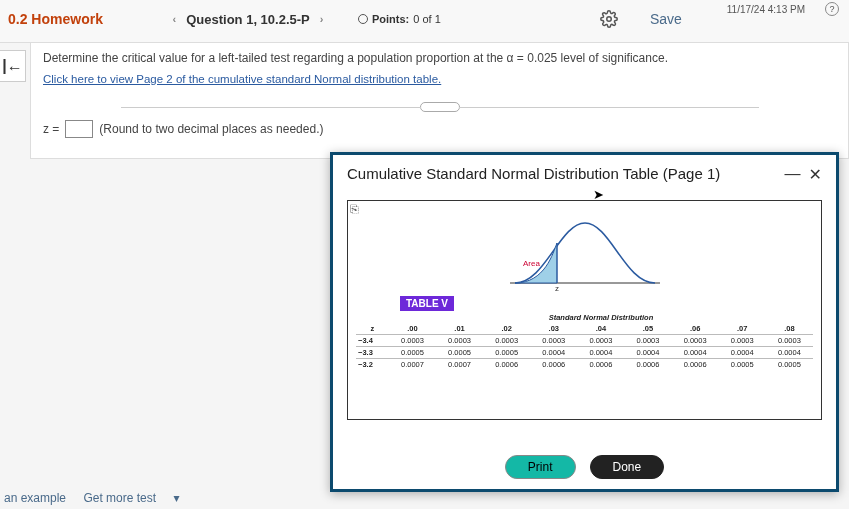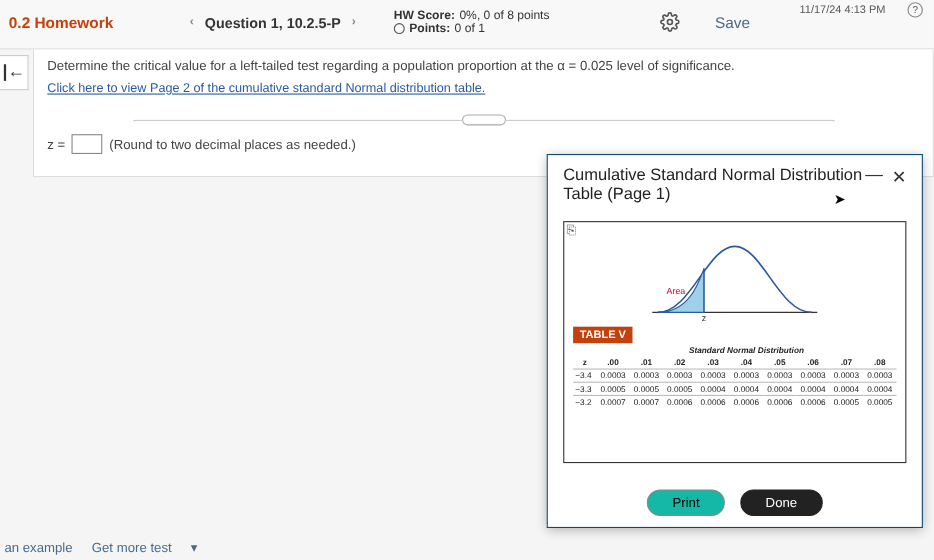--- a/index.html
+++ b/index.html
@@ -26,39 +26,39 @@
   .divider::before { content: ""; position: absolute; left: -300px; top: 4px; width: 300px; border-top: 1px solid #ccc; }
   .divider::after { content: ""; position: absolute; right: -300px; top: 4px; width: 300px; border-top: 1px solid #ccc; }
   
   .answer-row { font-size: 12px; color: #444; display: flex; align-items: center; gap: 6px; margin-bottom: 20px;}
   .answer-box { width: 28px; height: 18px; border: 1px solid #888; background: #fff; }
   
   .footer { position: absolute; bottom: 4px; left: 4px; font-size: 12px; color: #4a6a8a; }
   .footer span { margin-right: 14px; cursor: pointer; }
   
   
-  .modal { position: absolute; right: 10px; top: 140px; width: 342px; height: 340px; background: #fff; border: 1px solid #0c4a6e; box-shadow: 0 2px 10px rgba(0,0,0,.3); padding: 10px 14px; }
+  .modal { position: absolute; right: 10px; top: 152px; width: 509px; height: 340px; background: #fff; border: 3px solid #0c4a6e; box-shadow: 0 2px 10px rgba(0,0,0,.3); padding: 10px 14px; }
   .modal-head { display: flex; justify-content: space-between; align-items: flex-start; }
   .modal-title { font-size: 15px; font-weight: normal; color: #222; }
   .modal-ctrl { display: flex; gap: 8px; color: #333; font-size: 16px; }
   .modal-ctrl span { cursor: pointer; }
   .cursor-arrow { position: absolute; top: 32px; left: 260px; font-size: 13px; color: #000; pointer-events:none;}
   
   .inner-panel { margin-top: 16px; border: 1px solid #333; height: 220px; padding: 6px 8px 4px 8px; position: relative; overflow: hidden; }
   .copy-icon { position: absolute; left: 2px; top: 2px; font-size: 11px; color: #555; cursor: pointer; }
   
   .curve-box { height: 86px; display: flex; justify-content: center; align-items: flex-end; }
   .curve-svg { width: 160px; height: 80px; }
   
-  .table-label { background: #c2410c; color: #fff; font-size: 10px; font-weight: bold; padding: 2px 6px; display: inline-block; margin-top: 2px;}
+  .table-label { background: #6d28d9; color: #fff; font-size: 10px; font-weight: bold; padding: 2px 6px; display: inline-block; margin-top: 2px; margin-left: 44px;}
   .ztable { width: 100%; border-collapse: collapse; font-size: 7.5px; color: #222; margin-top: 1px;}
   .ztable th, .ztable td { padding: 1px 2px; text-align: center; }
   .ztable thead tr:first-child th { border: none; font-weight: bold; font-style: italic; }
   .ztable .super { text-align: center; font-weight: bold; }
-  .ztable tbody tr td:first-child { font-weight: normal; text-align: left; }
+  .ztable tbody tr td:first-child { font-weight: bold; text-align: left; }
   .ztable tbody tr { border-top: 1px solid #bbb; }
   
   .modal-buttons { position: absolute; bottom: 10px; left: 0; right: 0; display: flex; justify-content: center; gap: 14px; }
   .pill { border: 1px solid #888; border-radius: 16px; padding: 4px 22px; font-size: 12px; cursor: pointer; background: #14b8a6; }
   .pill.dark { background: #222; color: #fff; border-color: #222; }
 
   .top-edge { position:absolute; top:0; right:10px; font-size:10px; color:#555; display:flex; gap:20px; align-items:center; padding-top:2px;}
   .top-edge .circ { width:14px; height:14px; border:1px solid #888; border-radius:50%; display:flex; align-items:center; justify-content:center; font-size:9px;}
 </style>
 </head>
@@ -70,24 +70,20 @@
 </div>
 
 <div class="header">
   <div class="hw-label">0.2 Homework</div>
   <div class="q-nav">
     <span class="nav-arrow">‹</span>
     <span>Question 1, 10.2.5-P</span>
     <span class="nav-arrow">›</span>
   </div>
   <div class="score-block">
-    <div class="row">
-      <b>HW Score:</b>
-      <span>0%, 0 of 8 points</span>
-    </div>
     <div class="row">
       <span class="radio-unfilled"></span>
       <b>Points:</b>
       <span>0 of 1</span>
     </div>
   </div>
   <div class="gear">
     <svg width="18" height="18" viewBox="0 0 24 24" fill="none" stroke="#555" stroke-width="2">
       <circle cx="12" cy="12" r="3"></circle>
         <path d="M19.4 15a1.7 1.7 0 0 0 .3 1.8l.1.1a2 2 0 1 1-2.8 2.8l-.1-.1a1.7 1.7 0 0 0-1.8-.3 1.7 1.7 0 0 0-1 1.5V21a2 2 0 1 1-4 0v-.1a1.7 1.7 0 0 0-1-1.5 1.7 1.7 0 0 0-1.8.3l-.1.1a2 2 0 1 1-2.8-2.8l.1-.1a1.7 1.7 0 0 0 .3-1.8 1.7 1.7 0 0 0-1.5-1H3a2 2 0 1 1 0-4h.1a1.7 1.7 0 0 0 1.5-1 1.7 1.7 0 0 0-.3-1.8l-.1-.1a2 2 0 1 1 2.8-2.8l.1.1a1.7 1.7 0 0 0 1.8.3h0a1.7 1.7 0 0 0 1-1.5V3a2 2 0 1 1 4 0v.1a1.7 1.7 0 0 0 1 1.5h0a1.7 1.7 0 0 0 1.8-.3l.1-.1a2 2 0 1 1 2.8 2.8l-.1.1a1.7 1.7 0 0 0-.3 1.8v0a1.7 1.7 0 0 0 1.5 1H21a2 2 0 1 1 0 4h-.1a1.7 1.7 0 0 0-1.5 1z"></path>

